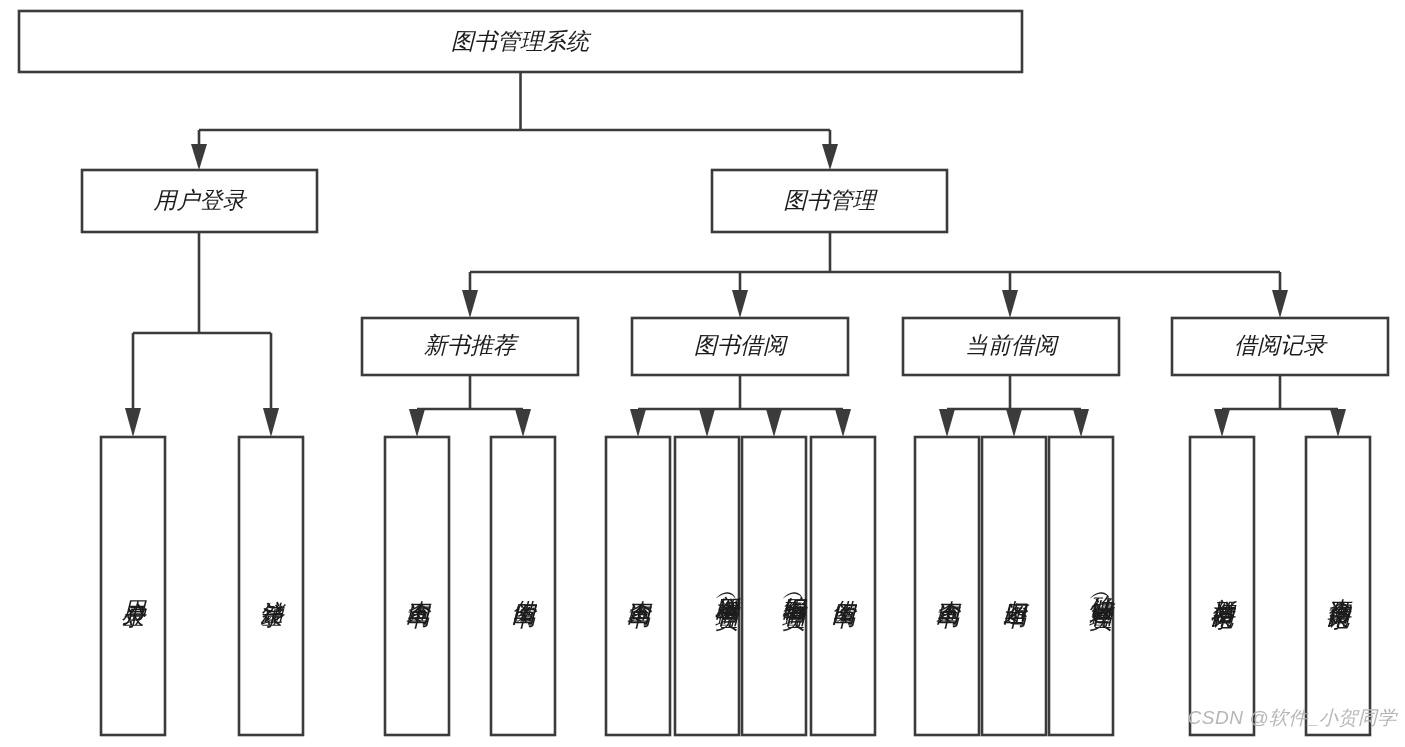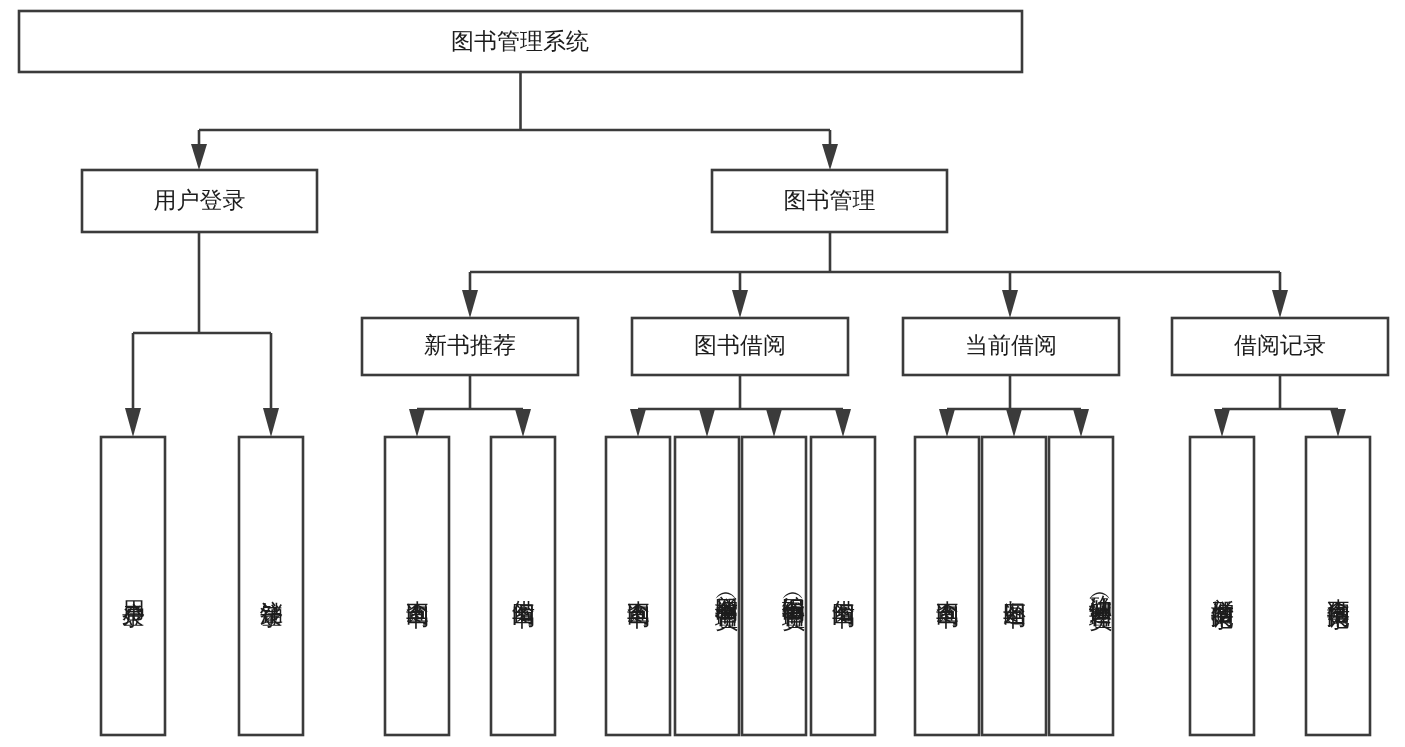--- a/index.html
+++ b/index.html
@@ -12,20 +12,21 @@
     height: 747px;
     font-family: "Liberation Sans", "DejaVu Sans", sans-serif;
     overflow: hidden;
     position: relative;
   }
   #diagram-root {
     position: relative;
     width: 1405px;
     height: 737px;
     background: #ffffff;
+    font-style: italic;
   }
   svg.flow {
     position: absolute;
     top: 0;
     left: 0;
     width: 1405px;
     height: 747px;
   }
   .node-box {
     fill: #ffffff;
@@ -237,14 +238,15 @@
   <div class="leaf-label" style="left:742px; top:437px; width:64px; height:298px; align-items:flex-start;">编辑图书（管理员）</div>
   <div class="leaf-label" style="left:811px; top:437px; width:64px; height:298px;">借阅图书</div>
 
   <div class="leaf-label" style="left:915px; top:437px; width:64px; height:298px;">查询图书</div>
   <div class="leaf-label" style="left:982px; top:437px; width:64px; height:298px;">归还图书</div>
   <div class="leaf-label" style="left:1049px; top:437px; width:64px; height:298px; align-items:flex-start;">确认归还（管理员）</div>
 
   <div class="leaf-label" style="left:1190px; top:437px; width:64px; height:298px;">新增借阅记录</div>
   <div class="leaf-label" style="left:1306px; top:437px; width:64px; height:298px;">查询借阅记录</div>
 
+  <div class="watermark">CSDN @软件_小贺同学</div>
 
 </div>
 
 </body></html>

